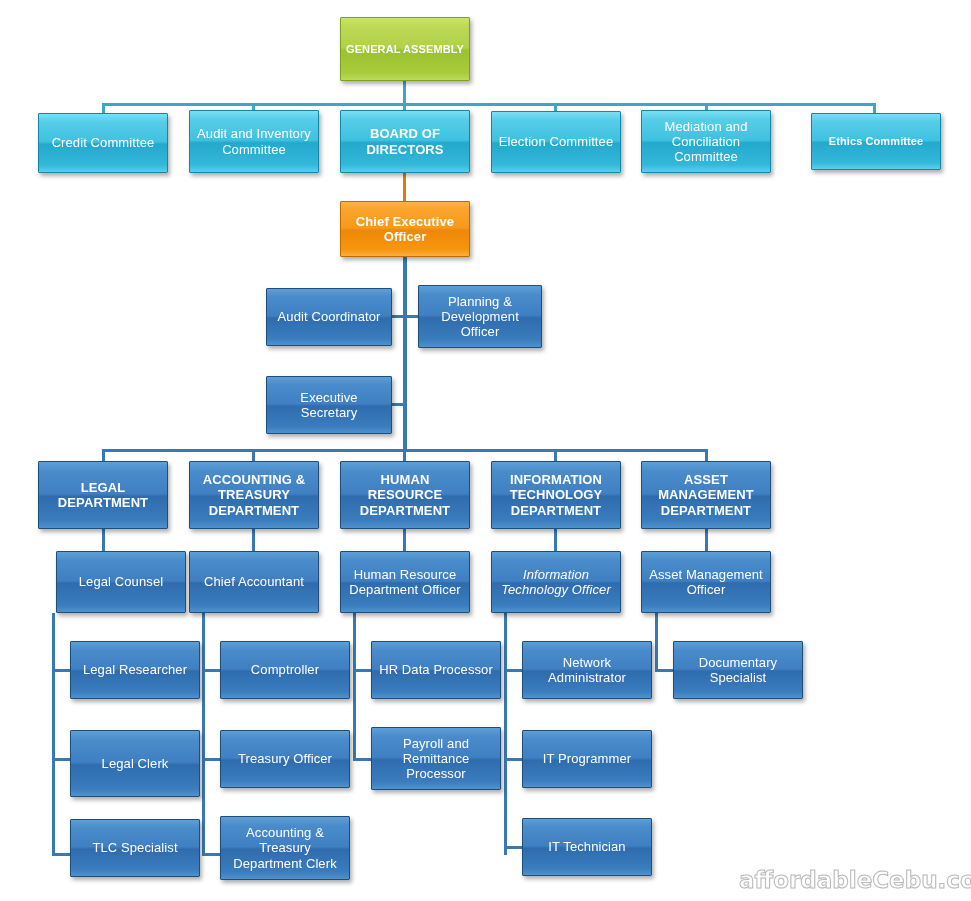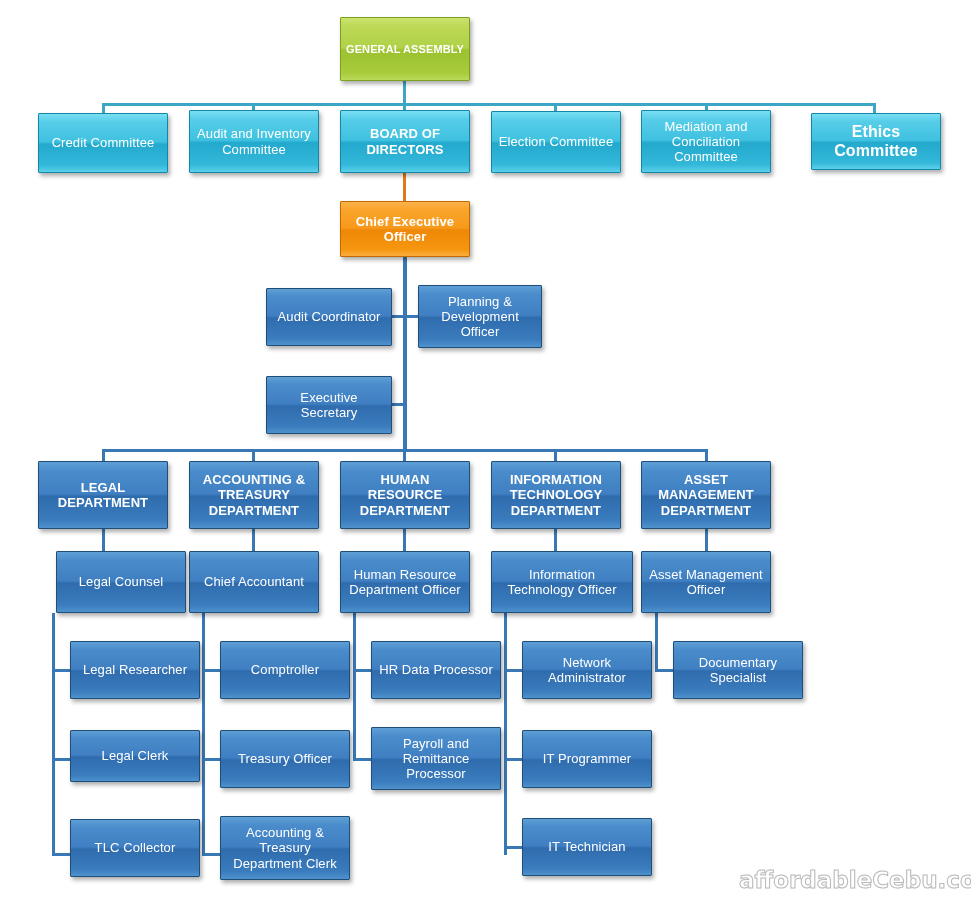--- a/index.html
+++ b/index.html
@@ -47,21 +47,21 @@
     background:linear-gradient(180deg,#cbe26d 0%,#bdd957 14%,#b0d148 48%,#9cc22f 52%,#a8cb3c 88%,#bcd95a 100%);
     border:1px solid #7da021;
   }
   
   .node.orange{
     background:linear-gradient(180deg,#fbb24a 0%,#f9a42c 14%,#f79a1b 48%,#ef8806 52%,#f6960f 88%,#fbae3e 100%);
     border:1px solid #c06a00;
   }
   .node.bold{font-weight:bold;}
   .node.fs11{font-size:11px;}
-  .node.fs12{font-size:16px;}
+  .node.fs12{font-size:11px;}
   .node.fs13{font-size:13px;}
 
   
   #watermark{
     position:absolute;
     font-family:"DejaVu Sans",sans-serif;
     font-weight:bold;
     font-size:23px;
     color:#ffffff;
     -webkit-text-stroke:1px #b9b9b9;
@@ -201,21 +201,21 @@
   </div>
 
   <div class="node blue fs13" style="left:189px;top:551px;width:130px;height:62px;">
     <span>Chief Accountant</span>
   </div>
 
   <div class="node blue fs13" style="left:340px;top:551px;width:130px;height:62px;">
     <span>Human Resource Department Officer</span>
   </div>
 
-  <div class="node blue fs13" style="left:491px;top:551px;width:142px;height:62px;">
+  <div class="node blue fs13" style="left:491px;top:551px;width:130px;height:62px;font-style:italic;">
     <span>Information Technology Officer</span>
   </div>
 
   <div class="node blue fs13" style="left:641px;top:551px;width:130px;height:62px;">
     <span>Asset Management Officer</span>
   </div>
 
   <div class="node blue fs13" style="left:70px;top:641px;width:130px;height:58px;">
     <span>Legal Researcher</span>
   </div>
@@ -229,38 +229,38 @@
   </div>
 
   <div class="node blue fs13" style="left:522px;top:641px;width:130px;height:58px;">
     <span>Network Administrator</span>
   </div>
 
   <div class="node blue fs13" style="left:673px;top:641px;width:130px;height:58px;">
     <span>Documentary Specialist</span>
   </div>
 
-  <div class="node blue fs13" style="left:70px;top:730px;width:130px;height:52px;">
+  <div class="node blue fs13" style="left:70px;top:730px;width:130px;height:67px;">
     <span>Legal Clerk</span>
   </div>
 
   <div class="node blue fs13" style="left:220px;top:730px;width:130px;height:58px;">
     <span>Treasury Officer</span>
   </div>
 
   <div class="node blue fs13" style="left:371px;top:727px;width:130px;height:63px;">
     <span>Payroll and Remittance Processor</span>
   </div>
 
   <div class="node blue fs13" style="left:522px;top:730px;width:130px;height:58px;">
     <span>IT Programmer</span>
   </div>
 
   <div class="node blue fs13" style="left:70px;top:819px;width:130px;height:58px;">
-    <span>TLC Collector</span>
+    <span>TLC Specialist</span>
   </div>
 
   <div class="node blue fs13" style="left:220px;top:816px;width:130px;height:64px;">
     <span>Accounting &amp; Treasury Department Clerk</span>
   </div>
 
   <div class="node blue fs13" style="left:522px;top:818px;width:130px;height:58px;">
     <span>IT Technician</span>
   </div>
 

